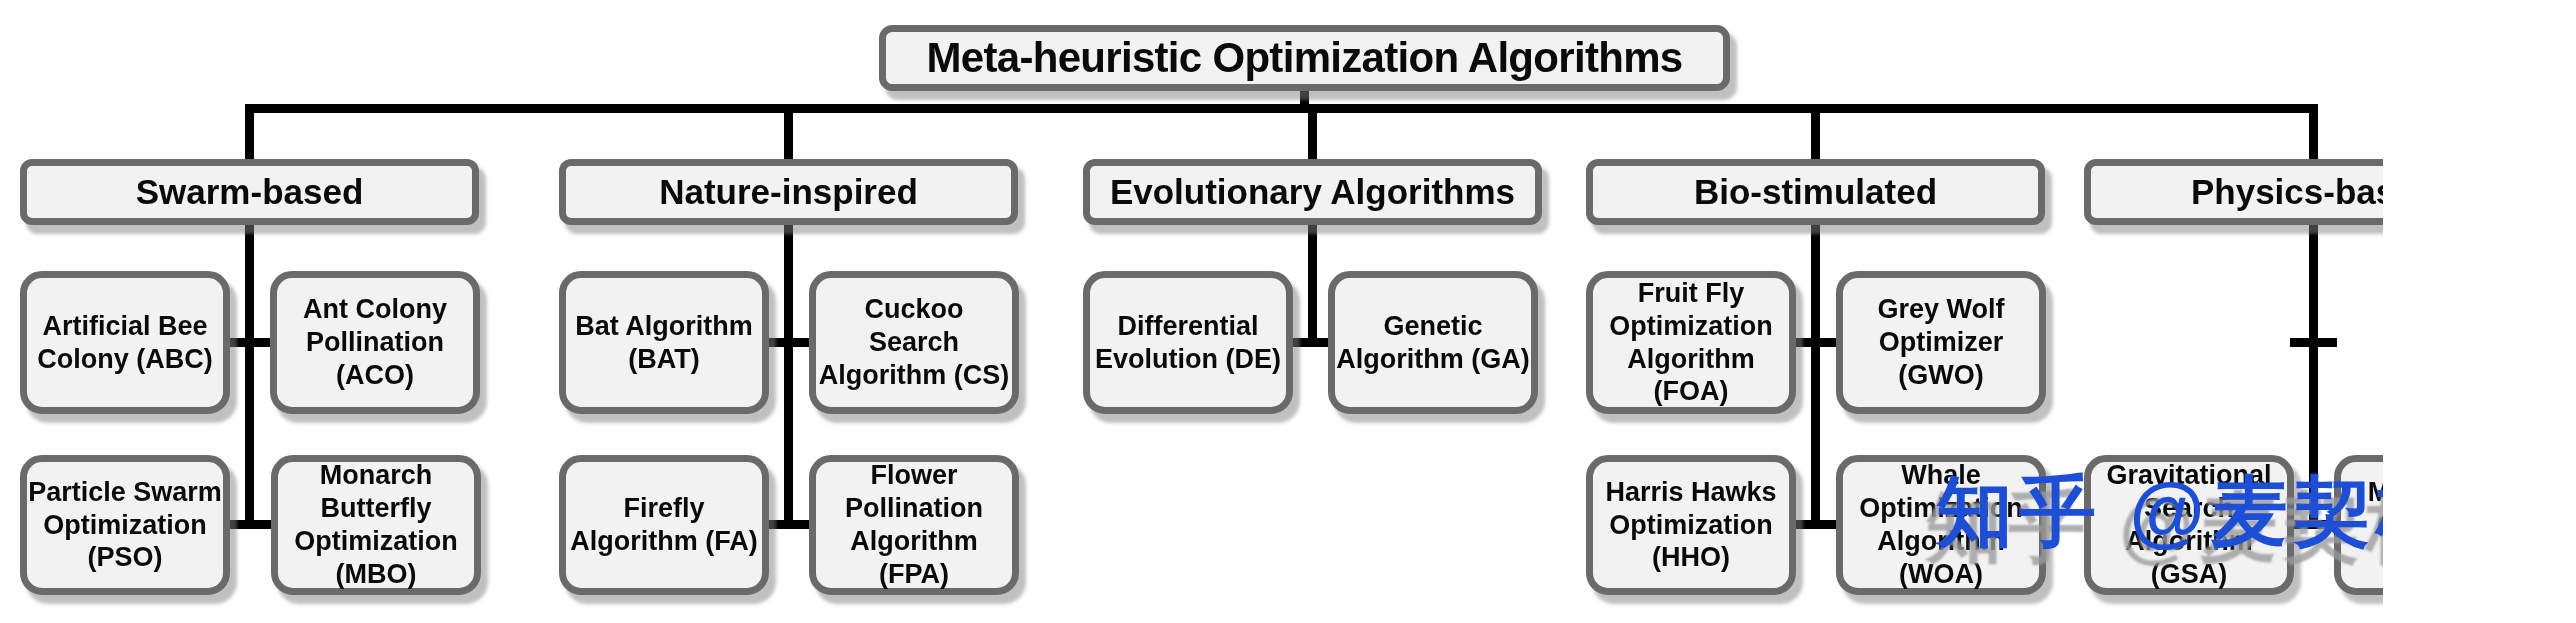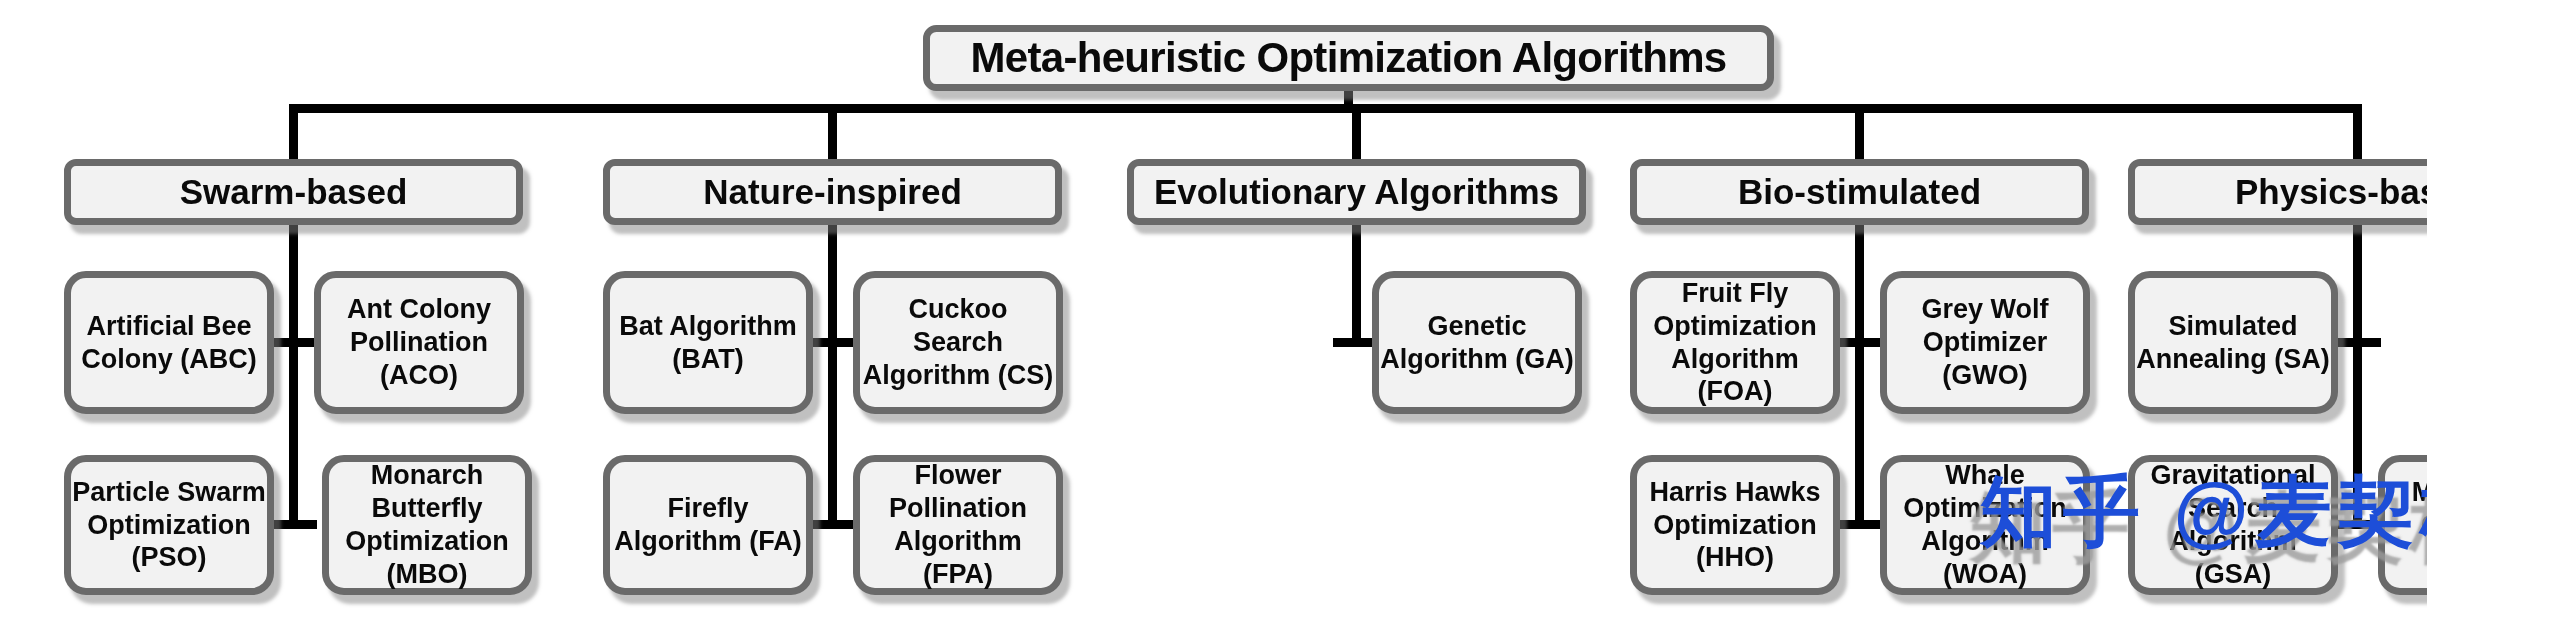--- a/index.html
+++ b/index.html
@@ -1,19 +1,18 @@
 <!DOCTYPE html>
 <html style="font-size:12px"><head>
 <meta charset="utf-8">
 <style>
   html,body{margin:0;padding:0;background:#ffffff;}
   #stage{
     position:relative;width:2383px;height:624px;background:#ffffff;overflow:hidden;
     font-family:"Liberation Sans","DejaVu Sans",sans-serif;
-    margin-left:44px;
   }
   .box{
     position:absolute;box-sizing:border-box;background:#f2f2f2;border:7.4px solid #6a6a6a;
     display:flex;align-items:center;justify-content:center;text-align:center;
     font-weight:bold;color:#0a0a0a;white-space:pre-line;
     box-shadow:6.7px 8.2px 3.7px rgba(130,130,130,0.5);
   }
   .title-box{border-radius:13.3px;font-size:42px;letter-spacing:-0.7px;}
   .header-box{border-radius:12px;font-size:35px;}
   .child-box{border-radius:22px;font-size:27px;line-height:1.22;}
@@ -65,57 +64,57 @@
   <div class="box header-box" style="left:1586px;top:159px;width:459px;height:66px">Bio-stimulated</div>
 
   <div class="box child-box" style="left:20px;top:271px;width:210px;height:143px">Artificial Bee
 Colony (ABC)</div>
   <div class="box child-box" style="left:270px;top:271px;width:210px;height:143px">Ant Colony
 Pollination
 (ACO)</div>
   <div class="box child-box" style="left:20px;top:455px;width:210px;height:140px">Particle Swarm
 Optimization
 (PSO)</div>
-  <div class="box child-box" style="left:278px;top:455px;width:210px;height:140px">Monarch
+  <div class="box child-box" style="left:271px;top:455px;width:210px;height:140px">Monarch
 Butterfly
 Optimization
 (MBO)</div>
 
   <div class="box child-box" style="left:559px;top:271px;width:210px;height:143px">Bat Algorithm
 (BAT)</div>
   <div class="box child-box" style="left:809px;top:271px;width:210px;height:143px">Cuckoo
 Search
 Algorithm (CS)</div>
   <div class="box child-box" style="left:559px;top:455px;width:210px;height:140px">Firefly
 Algorithm (FA)</div>
   <div class="box child-box" style="left:809px;top:455px;width:210px;height:140px">Flower
 Pollination
 Algorithm
 (FPA)</div>
 
+  <div class="box child-box" style="left:1083px;top:271px;width:210px;height:143px">Differential
+Evolution (DE)</div>
   <div class="box child-box" style="left:1328px;top:271px;width:210px;height:143px">Genetic
 Algorithm (GA)</div>
 
   <div class="box child-box" style="left:1586px;top:271px;width:210px;height:143px">Fruit Fly
 Optimization
 Algorithm
 (FOA)</div>
   <div class="box child-box" style="left:1836px;top:271px;width:210px;height:143px">Grey Wolf
 Optimizer
 (GWO)</div>
   <div class="box child-box" style="left:1586px;top:455px;width:210px;height:140px">Harris Hawks
 Optimization
 (HHO)</div>
   <div class="box child-box" style="left:1836px;top:455px;width:210px;height:140px">Whale
 Optimization
 Algorithm
 (WOA)</div>
 
-  <div class="box child-box" style="left:2084px;top:271px;width:210px;height:143px">Simulated
-Annealing (SA)</div>
   <div class="box child-box" style="left:2084px;top:455px;width:210px;height:140px">Gravitational
 Search
 Algorithm
 (GSA)</div>
   <div class="box child-box" style="left:2334px;top:455px;width:210px;height:140px">Multi Verse
 Optimizer
 (MVO)</div>
 
   <div class="watermark">知乎 @麦契格斯</div>
 

